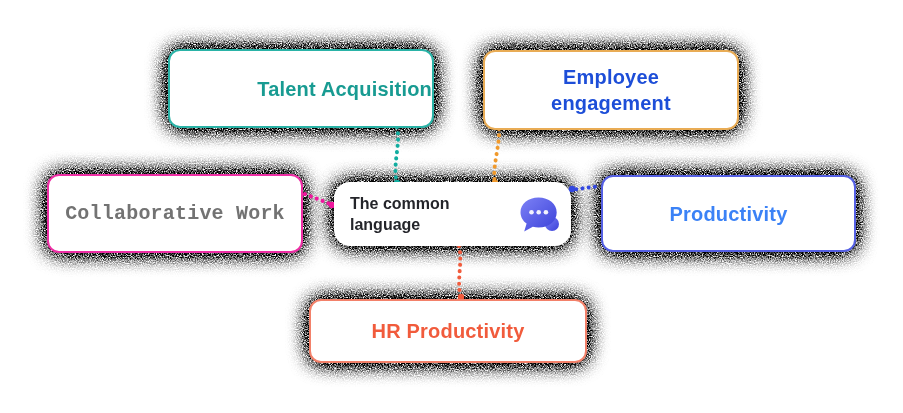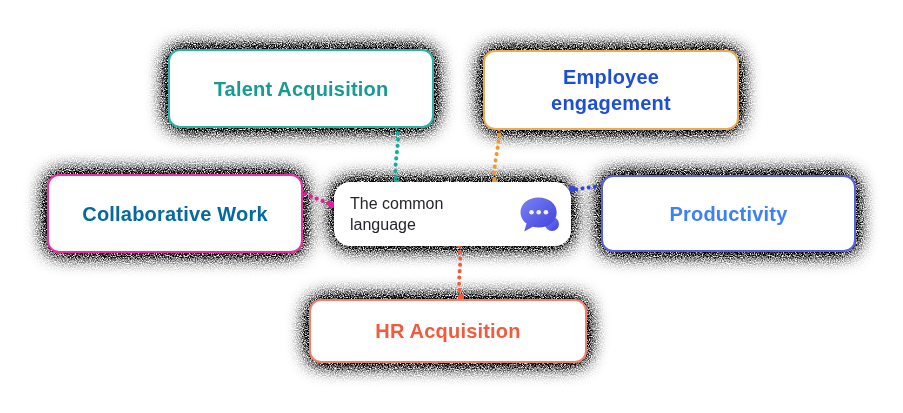--- a/index.html
+++ b/index.html
@@ -30,21 +30,21 @@
     align-items: center;
     justify-content: center;
     text-align: center;
     font-weight: 700;
     font-size: 20px;
     letter-spacing: 0.2px;
     z-index: 2;
   }
   .node .label { display: inline-block; line-height: 1.3; }
 
-  .n-talent   { left: 168px; top: 49px;  width: 266px; height: 79px; }
+  .n-talent   { left: 168px; top: 49px;  width: 266px; height: 79px; justify-content: flex-end; }
   .n-employee { left: 483px; top: 50px;  width: 256px; height: 80px; }
   .n-collab   { left: 47px;  top: 174px; width: 256px; height: 79px; }
   .n-prod     { left: 601px; top: 175px; width: 255px; height: 77px; }
   .n-hr       { left: 309px; top: 299px; width: 278px; height: 64px; }
 
   .n-employee .label { max-width: 160px; }
 
   .center-node {
     position: absolute;
     left: 334px; top: 182px;
@@ -53,21 +53,21 @@
     border-radius: 16px;
     display: flex;
     align-items: center;
     padding: 0 10px 0 16px;
     z-index: 2;
   }
   .center-text {
     flex: 1;
     font-size: 16px;
     line-height: 21px;
-    font-weight: 400;
+    font-weight: 700;
     color: #24252a;
   }
   .center-text span { display: block; }
   .center-icon { flex: 0 0 auto; margin-left: 4px; margin-top: 2px; }
 </style>
 </head>
 <body>
 
 <div class="canvas">
 
@@ -115,28 +115,28 @@
       <circle cx="461" cy="297" r="3.2" fill="#f15b3c"></circle>
     </g>
   </svg>
 
   <div class="node n-talent" style="color: rgb(24, 155, 146); border-color: rgb(42, 179, 167);">
     <span class="label">Talent Acquisition</span>
   </div>
   <div class="node n-employee" style="color: #1d4ed8; border-color: rgb(233, 172, 85);">
     <span class="label">Employee engagement</span>
   </div>
-  <div class="node n-collab" style="color: #0369a1; border-color: rgb(238, 46, 165);">
+  <div class="node n-collab" style="color: #737373; border-color: rgb(238, 46, 165); font-family: Liberation Mono, monospace;">
     <span class="label">Collaborative Work</span>
   </div>
   <div class="node n-prod" style="color: #3b82f6; border-color: rgb(85, 96, 228);">
     <span class="label">Productivity</span>
   </div>
   <div class="node n-hr" style="color: rgb(241, 91, 60); border-color: rgb(243, 129, 106);">
-    <span class="label">HR Acquisition</span>
+    <span class="label">HR Productivity</span>
   </div>
 
   <div class="center-node">
     <div class="center-text">
       <span>The common language</span>
     </div>
     <svg class="center-icon" width="44" height="40" viewBox="0 0 44 40" xmlns="http://www.w3.org/2000/svg">
       <circle cx="35" cy="29" r="7" fill="url(#bubbleGrad)"></circle>
       <path d="M21.5 2.5 C11 2.5 3.5 9 3.5 17.2 c0 4.6 2.4 8.7 6.1 11.4 L7.2 36.5 l8.6 -4.7 c1.9 .5 3.8 .7 5.7 .7 10.5 0 18.2 -6.6 18.2 -15.1 C39.7 9 32 2.5 21.5 2.5 Z" fill="url(#bubbleGrad)"></path>
       <g>

